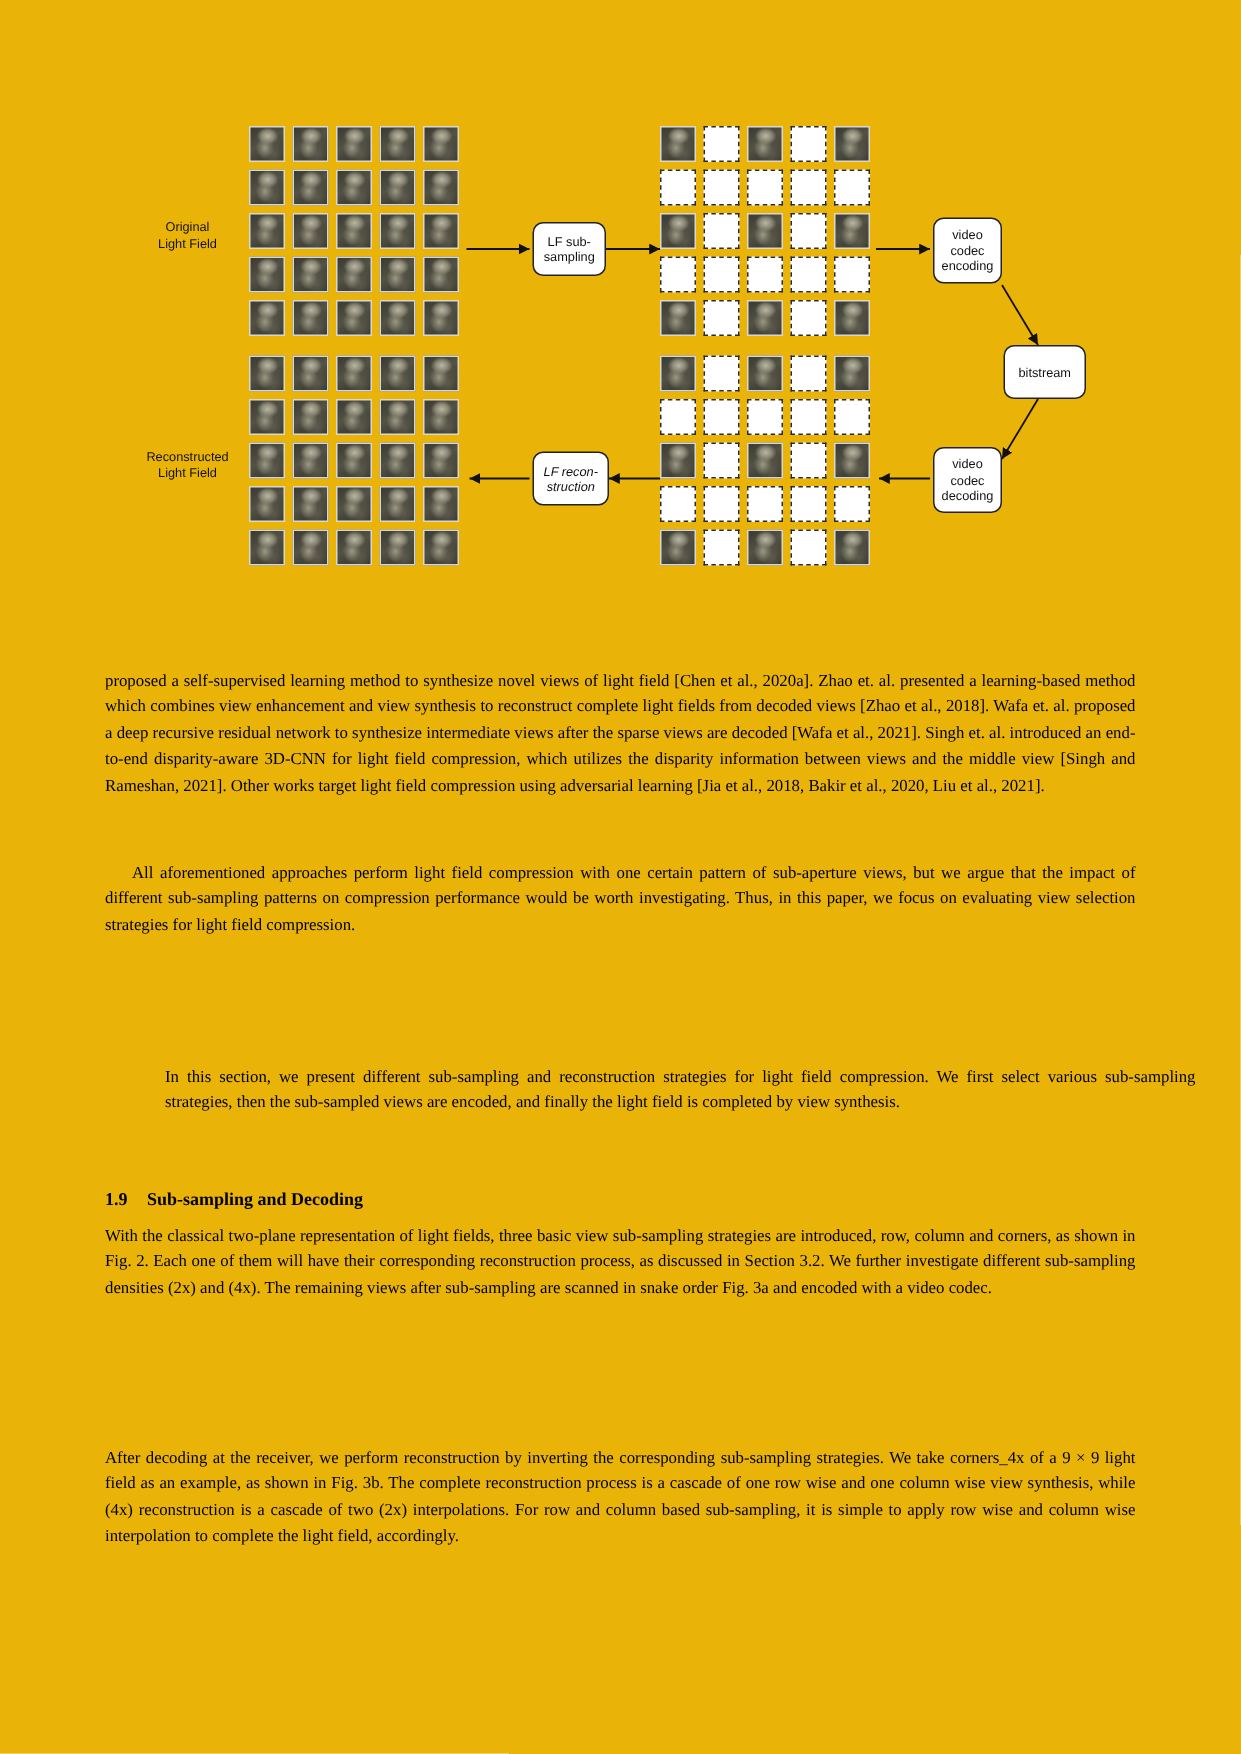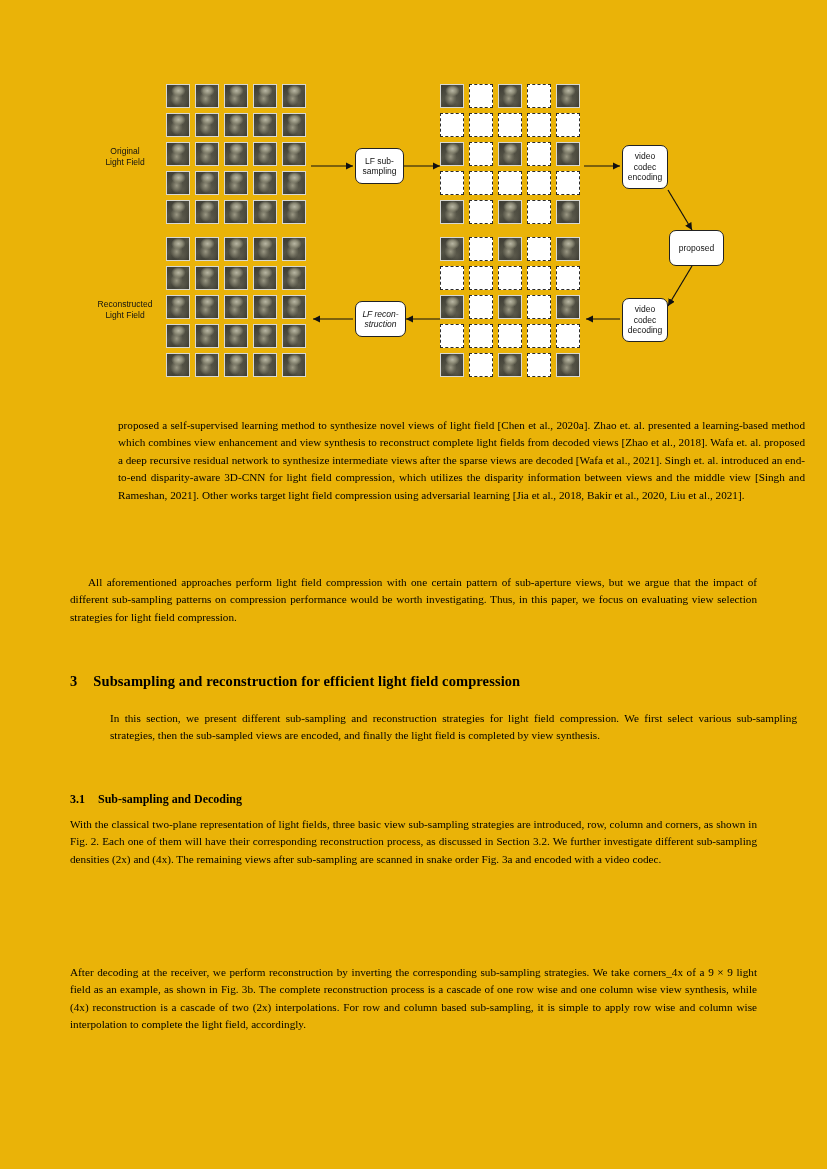--- a/index.html
+++ b/index.html
@@ -284,51 +284,46 @@
         <div class="cell img"></div>
         <div class="cell empty"></div>
         <div class="cell img"></div>
     </div>
 
     <div class="box" style="left:285px; top:78px; width:49px; height:36px;">LF sub-
 sampling</div>
     <div class="box" style="left:552px; top:75px; width:46px; height:44px;">video
 codec
 encoding</div>
-    <div class="box" style="left:599px; top:160px; width:55px; height:36px;">proposed</div>
+    <div class="box" style="left:599px; top:160px; width:55px; height:36px;">bitstream</div>
     <div class="box" style="left:552px; top:228px; width:46px; height:44px;">video
 codec
 decoding</div>
     <div class="box" style="left:285px; top:231px; width:51px; height:36px;font-style:italic;">LF recon-
 struction</div>
 
   </div>
 
 
-  <div class="body-col" style="top:417px;margin-left:48px;">
+  <div class="body-col" style="top:446px;">
     <p class="para">proposed a self-supervised learning method to synthesize novel views of light field [Chen et al., 2020a]. Zhao et. al. presented a learning-based method which combines view enhancement and view synthesis to reconstruct complete light fields from decoded views [Zhao et al., 2018]. Wafa et. al. proposed a deep recursive residual network to synthesize intermediate views after the sparse views are decoded [Wafa et al., 2021]. Singh et. al. introduced an end-to-end disparity-aware 3D-CNN for light field compression, which utilizes the disparity information between views and the middle view [Singh and Rameshan, 2021]. Other works target light field compression using adversarial learning [Jia et al., 2018, Bakir et al., 2020, Liu et al., 2021].</p>
   </div>
 
   <div class="body-col" style="top:574px;">
     <p class="para indent">All aforementioned approaches perform light field compression with one certain pattern of sub-aperture views, but we argue that the impact of different sub-sampling patterns on compression performance would be worth investigating. Thus, in this paper, we focus on evaluating view selection strategies for light field compression.</p>
   </div>
 
-  <div class="body-col" style="top:673px;">
-    <h2 class="section">
-      <span>3</span><span class="num-gap"></span><span>Subsampling and reconstruction for efficient light field compression</span>
-    </h2>
-  </div>
 
   <div class="body-col" style="top:710px;margin-left:40px;">
     <p class="para">In this section, we present different sub-sampling and reconstruction strategies for light field compression. We first select various sub-sampling strategies, then the sub-sampled views are encoded, and finally the light field is completed by view synthesis.</p>
   </div>
 
   <div class="body-col" style="top:791px;">
     <h3 class="subsection">
-      <span>3.1</span><span class="num-gap-sub"></span><span>Sub-sampling and Decoding</span>
+      <span>1.9</span><span class="num-gap-sub"></span><span>Sub-sampling and Decoding</span>
     </h3>
   </div>
 
   <div class="body-col" style="top:816px;">
     <p class="para">With the classical two-plane representation of light fields, three basic view sub-sampling strategies are introduced, row, column and corners, as shown in Fig. 2. Each one of them will have their corresponding reconstruction process, as discussed in Section 3.2. We further investigate different sub-sampling densities (2x) and (4x). The remaining views after sub-sampling are scanned in snake order Fig. 3a and encoded with a video codec.</p>
   </div>
 
 
   <div class="body-col" style="top:964px;">
     <p class="para">After decoding at the receiver, we perform reconstruction by inverting the corresponding sub-sampling strategies. We take corners_4x of a 9 × 9 light field as an example, as shown in Fig. 3b. The complete reconstruction process is a cascade of one row wise and one column wise view synthesis, while (4x) reconstruction is a cascade of two (2x) interpolations. For row and column based sub-sampling, it is simple to apply row wise and column wise interpolation to complete the light field, accordingly.</p>

